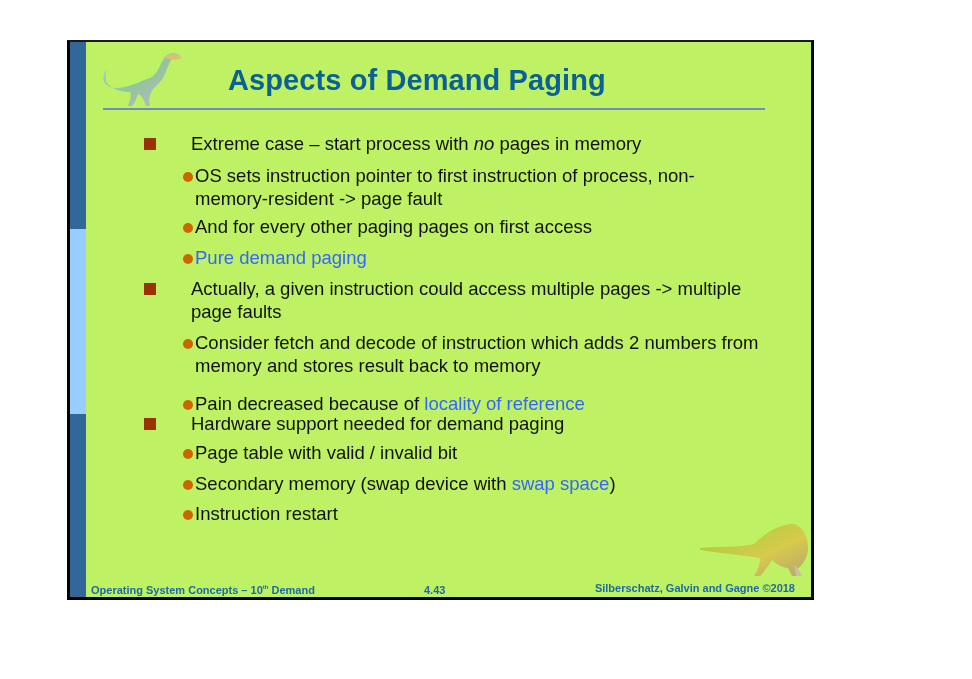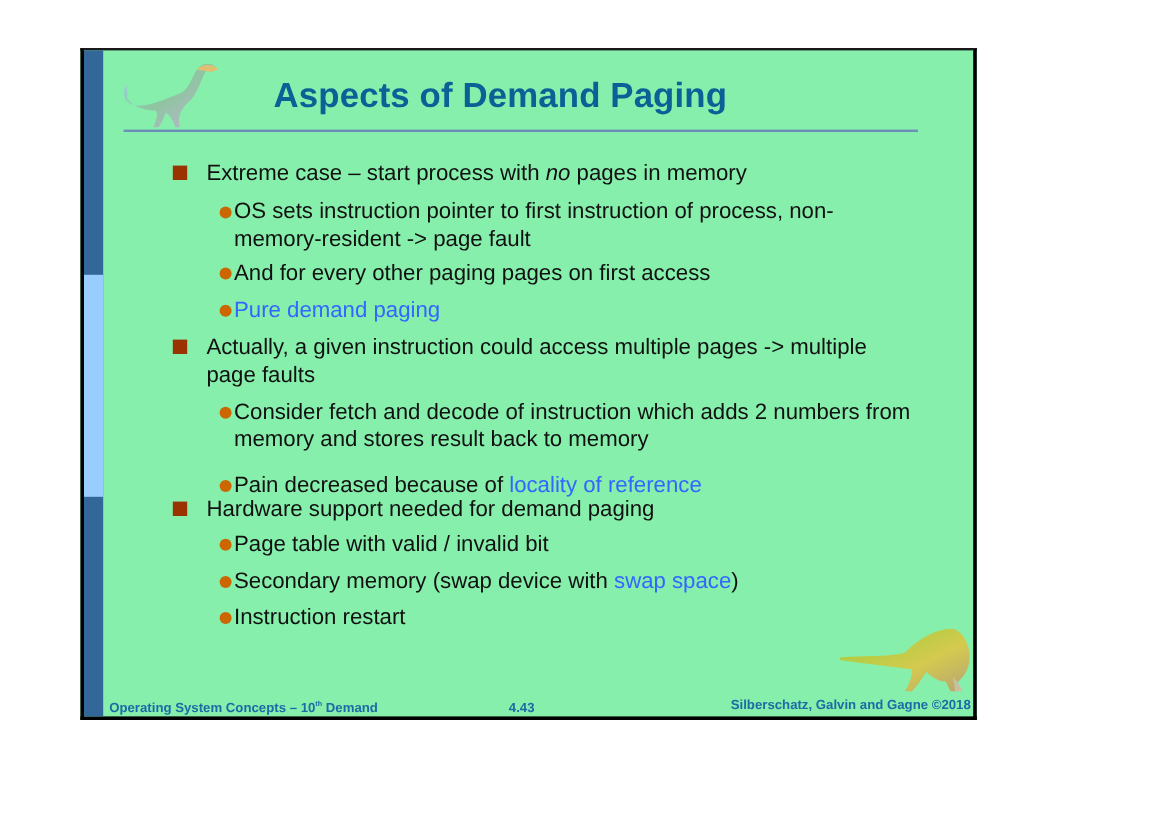--- a/index.html
+++ b/index.html
@@ -1,43 +1,43 @@
 <!DOCTYPE html>
 <html><head>
   <meta charset="utf-8">
   <style>
     html, body { margin: 0; padding: 0; background: #ffffff; }
     body { width: 972px; height: 679px; position: relative; overflow: hidden;
            font-family: "Liberation Sans", sans-serif; }
 
     .slide { position: absolute; left: 67px; top: 40px; width: 741px; height: 555px;
              border-top: 2px solid #1a1a1a; border-left: 3px solid #000; border-right: 3px solid #000;
-             border-bottom: 3px solid #000; background: #86efac; box-sizing: content-box; }
+             border-bottom: 3px solid #000; background: #bef264; box-sizing: content-box; }
     .side-bar { position: absolute; left: 0; top: 0; width: 16px; height: 100%; background: #336699; }
     .side-bar .light { position: absolute; left: 0; top: 187px; width: 16px; height: 185px; background: #99ccff; }
 
     .title { position: absolute; left: 158px; top: 22px; font-size: 29px; font-weight: bold; color: #0b6196; letter-spacing: 0.1px; }
     .title-rule { position: absolute; left: 33px; top: 66px; width: 662px; height: 2px; background: #6b8fb7; }
 
     .dino-top { position: absolute; left: 28px; top: 6px; width: 90px; height: 62px; }
     .dino-bottom { position: absolute; left: 628px; top: 478px; width: 112px; height: 58px; }
 
     .content { position: absolute; left: 0; top: 0; width: 100%; }
     .l1 { position: absolute; left: 74px; font-size: 18.5px; color: #111; line-height: 23px; width: 600px; }
     .l1 .sq { position: absolute; left: 0; top: 6px; width: 12px; height: 12px; background: #993300; }
-    .l1 .txt { display: block; margin-left: 28px; }
+    .l1 .txt { display: block; margin-left: 47px; }
     .l2 { position: absolute; left: 113px; font-size: 18.5px; color: #111; line-height: 23px; width: 560px; }
     .l2 .dot { position: absolute; left: 0; top: 8px; width: 10px; height: 10px; border-radius: 50%; background: #cc6600; }
     .l2 .txt { display: block; margin-left: 12px; }
     .hl { color: #3366ff; font-weight: normal; }
 
     .footer-left { position: absolute; left: 21px; top: 542px; font-size: 11px; font-weight: bold; color: #1c6aa6; }
     .footer-left sup { font-size: 6px; }
     .footer-mid { position: absolute; left: 354px; top: 542px; font-size: 11px; font-weight: bold; color: #1c6aa6; }
-    .footer-right { position: absolute; right: 2px; top: 540px; font-size: 11px; font-weight: bold; color: #1c6aa6; }
+    .footer-right { position: absolute; right: 16px; top: 540px; font-size: 11px; font-weight: bold; color: #1c6aa6; }
   </style>
 </head>
 <body>
 
 <div class="slide">
   <div class="side-bar">
     <div class="light"></div>
   </div>
 
   <svg class="dino-top" viewBox="0 0 90 62">

